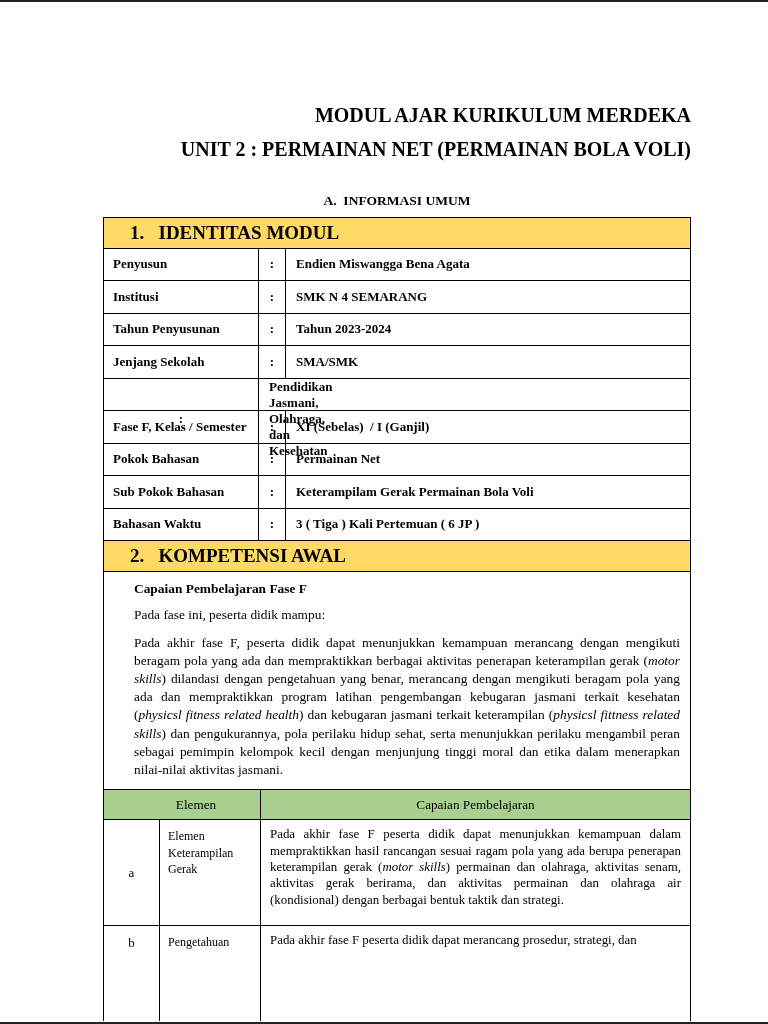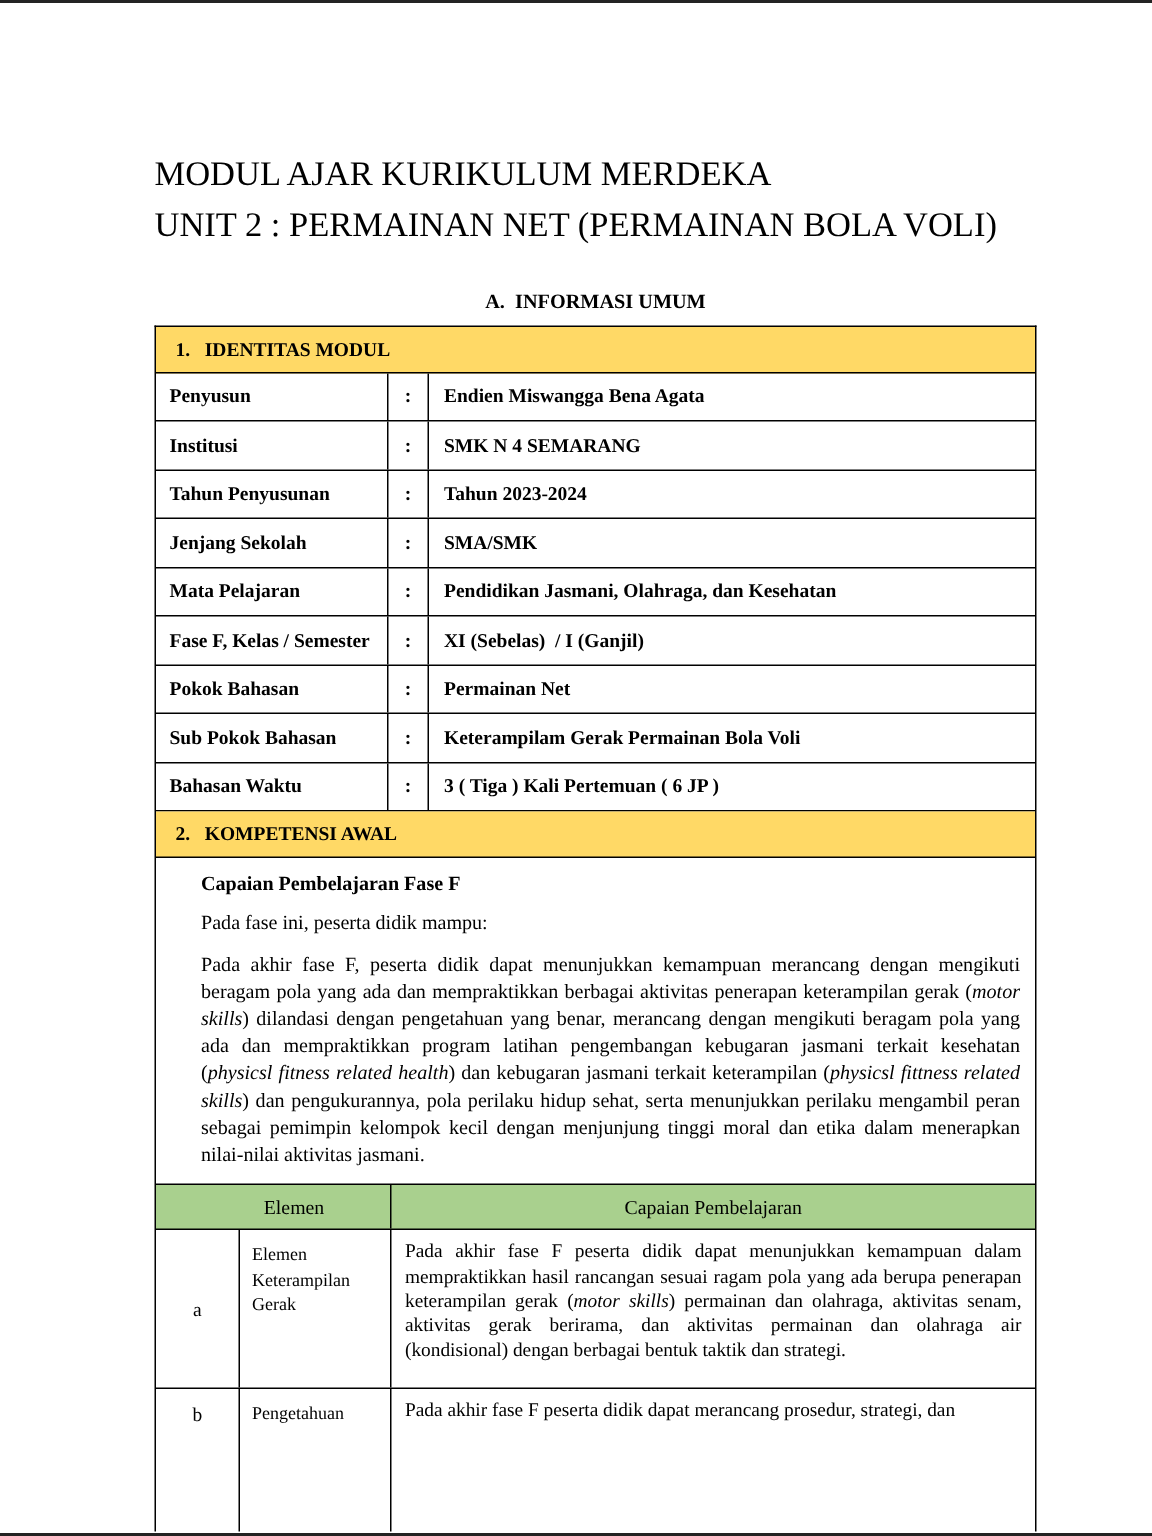--- a/index.html
+++ b/index.html
@@ -9,36 +9,36 @@
     background: #ffffff; color: #000;
     font-family: "Liberation Serif", serif;
   }
   .page { position: relative; width: 768px; height: 1024px; overflow: hidden; background: #fff; }
   .edge { position: absolute; left: 0; width: 768px; height: 2px; background: #232323; z-index: 5; }
   .edge.top { top: 0; }
   .edge.bottom { bottom: 0; }
 
   .content { position: absolute; left: 103px; top: 0; width: 588px; }
 
-  .doc-title { text-align: left; font-weight: normal; font-size: 23px; line-height: 23px; }
+  .doc-title { text-align: right; font-weight: bold; font-size: 20px; line-height: 23px; }
   .doc-title.first { margin-top: 104px; }
   .doc-title.second { margin-top: 11px; }
 
   .section-heading {
     text-align: center; font-weight: bold; font-size: 13.5px; line-height: 18px;
     margin-top: 31px;
   }
   .prewrap { white-space: pre-wrap; }
 
   .tbl { margin-top: 7px; border: 1.5px solid #000; border-bottom: none; }
 
   .hdr {
     display: flex; align-items: center;
-    height: 30.5px; padding-left: 13px;
-    font-weight: bold; font-size: 13px;
+    height: 30.5px; padding-left: 26px;
+    font-weight: bold; font-size: 19px;
     border-bottom: 1.5px solid #000;
   }
   .hdr.yellow { background: #FFD966; }
 
   .id-row {
     display: grid; grid-template-columns: 155px 27px 1fr;
     height: 32.5px; border-bottom: 1.5px solid #000;
   }
   .id-row .c { display: flex; align-items: center; font-weight: bold; font-size: 13px; }
   .id-row .label { padding-left: 9px; border-right: 1.5px solid #000; }
@@ -109,21 +109,20 @@
         <div class="c label">Tahun Penyusunan</div>
         <div class="c colon">:</div>
         <div class="c value prewrap">Tahun 2023-2024</div>
       </div>
       <div class="id-row">
         <div class="c label">Jenjang Sekolah</div>
         <div class="c colon">:</div>
         <div class="c value prewrap">SMA/SMK</div>
       </div>
       <div class="id-row">
-        <div class="c label">Mata Pelajaran</div>
         <div class="c colon">:</div>
         <div class="c value prewrap">Pendidikan Jasmani, Olahraga, dan Kesehatan</div>
       </div>
       <div class="id-row">
         <div class="c label">Fase F, Kelas / Semester</div>
         <div class="c colon">:</div>
         <div class="c value prewrap">XI (Sebelas)  / I (Ganjil)</div>
       </div>
       <div class="id-row">
         <div class="c label">Pokok Bahasan</div>

